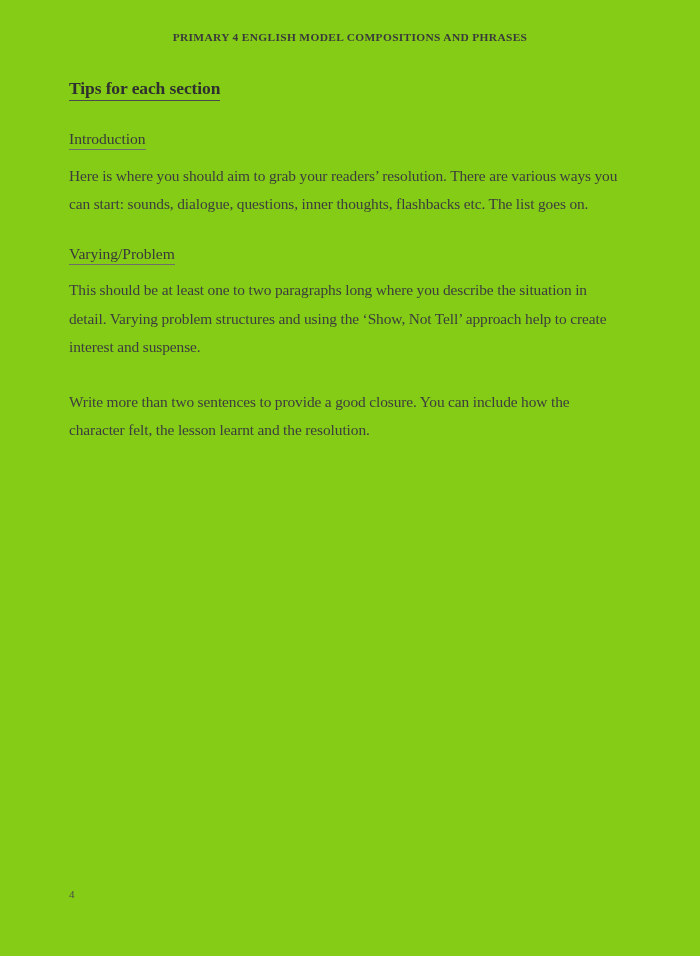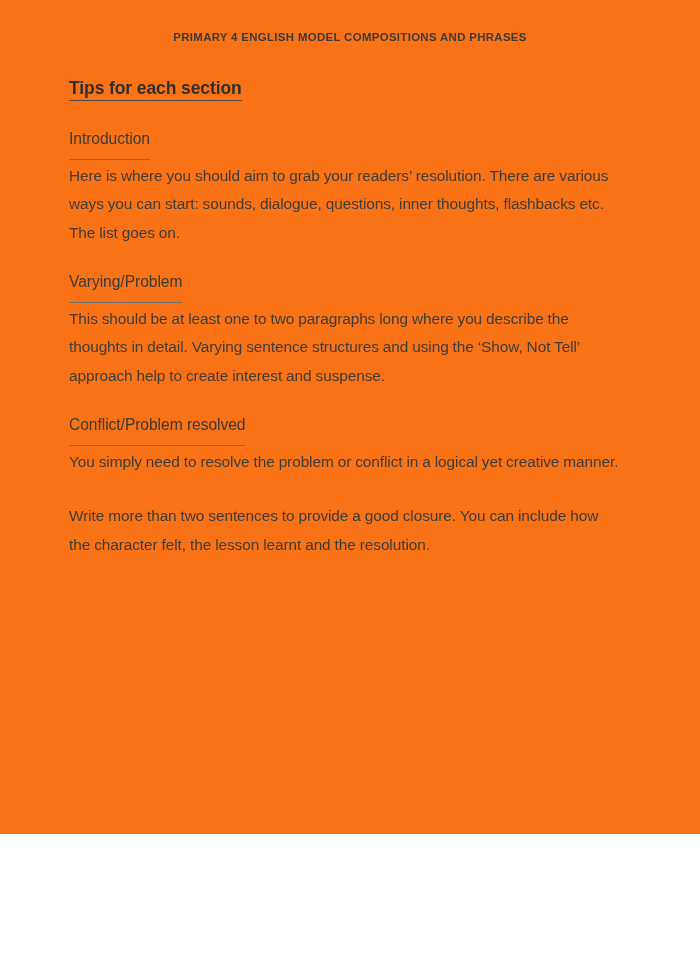--- a/index.html
+++ b/index.html
@@ -4,24 +4,24 @@
 <style>
   html, body {
     margin: 0;
     padding: 0;
     background: #ffffff;
   }
 
   .page {
     position: relative;
     width: 700px;
-    height: 834px;
-    background: #f97316;
+    height: 956px;
+    background: #84cc16;
     overflow: hidden;
-    font-family: Liberation Sans, sans-serif;
+    font-family: Liberation Serif, serif;
     color: #3d3d3d;
     -webkit-font-smoothing: antialiased;
   }
 
   
   .running-header {
     position: absolute;
     top: 31px;
     left: 0;
     width: 700px;
@@ -67,21 +67,21 @@
   .section-heading {
     font-size: 15.6px;
     font-weight: normal;
     color: #3a3a3a;
     margin: 0 0 13px 0;
     line-height: 1.2;
     letter-spacing: -0.05px;
   }
   .section-heading .tx {
     border-bottom: 1px solid #6e6e6e;
-    padding-bottom: 12px;
+    padding-bottom: 2px;
   }
 
   .section-body {
     font-size: 15.4px;
     line-height: 28.5px;
     color: #3d3d3d;
     margin: 0;
     letter-spacing: -0.08px;
     word-spacing: -0.2px;
     max-width: 551px;
@@ -108,27 +108,23 @@
 
     <h1 class="doc-title"><span class="tx">Tips for each section</span></h1>
 
     <div class="section">
       <h2 class="section-heading"><span class="tx">Introduction</span></h2>
       <p class="section-body">Here is where you should aim to grab your readers’ resolution. There are various ways you can start: sounds, dialogue, questions, inner thoughts, flashbacks etc. The list goes on.</p>
     </div>
 
     <div class="section">
       <h2 class="section-heading"><span class="tx">Varying/Problem</span></h2>
-      <p class="section-body">This should be at least one to two paragraphs long where you describe the thoughts in detail. Varying sentence structures and using the ‘Show, Not Tell’ approach help to create interest and suspense.</p>
+      <p class="section-body">This should be at least one to two paragraphs long where you describe the situation in detail. Varying problem structures and using the ‘Show, Not Tell’ approach help to create interest and suspense.</p>
     </div>
 
-    <div class="section">
-      <h2 class="section-heading"><span class="tx">Conflict/Problem resolved</span></h2>
-      <p class="section-body">You simply need to resolve the problem or conflict in a logical yet creative manner.</p>
-    </div>
 
     <div class="section">
       <p class="section-body">Write more than two sentences to provide a good closure. You can include how the character felt, the lesson learnt and the resolution.</p>
     </div>
 
   </div>
 
   <div class="page-number">4</div>
 
 </div>

